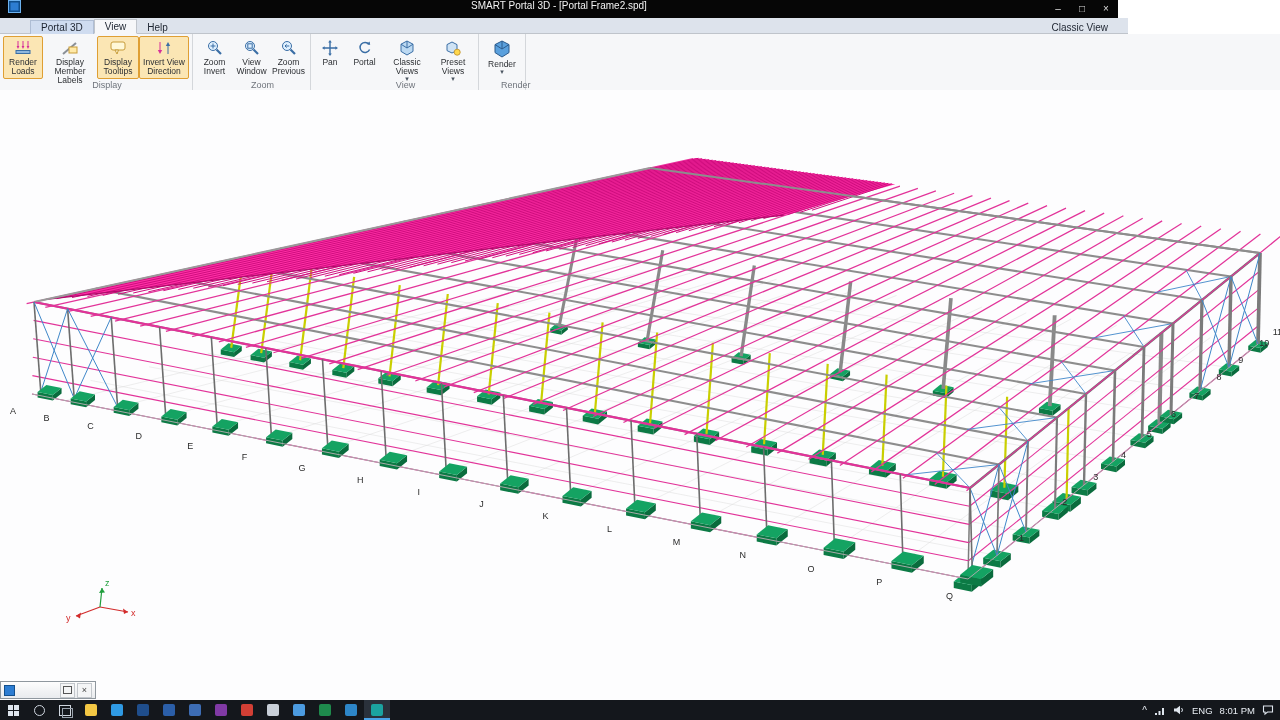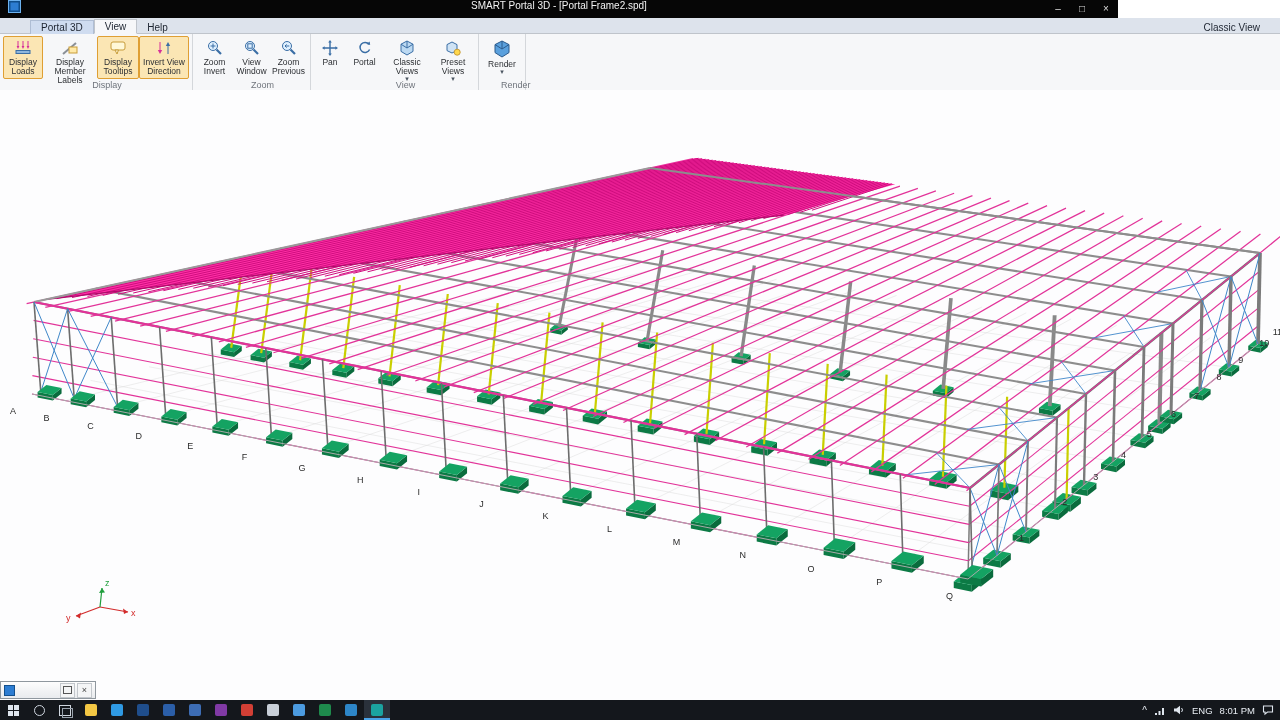--- a/index.html
+++ b/index.html
@@ -7,21 +7,21 @@
           font-family:"Liberation Sans",sans-serif;-webkit-font-smoothing:antialiased;}
   
   .titlebar{position:absolute;left:0;top:0;width:1118px;height:18px;background:#060606;color:#fff;
             display:flex;}
   .appicon{width:11px;height:11px;margin-left:8px;background:#2d7dd2;border:1px solid #6db2ef;
            box-shadow:inset 0 0 0 1.5px #0f4e8c;}
   .titletext{position:absolute;left:0;right:0;text-align:center;font-size:10px;color:#f2f2f2;}
   .winctl{margin-left:auto;display:flex;z-index:2;}
   .winctl span{width:24px;text-align:center;font-size:10px;color:#dcdcdc;cursor:default;line-height:18px;}
   
-  .tabrow{position:absolute;left:0;top:18px;width:1280px;height:15px;background:#dde3ec;
+  .tabrow{position:absolute;left:0;top:18px;width:1128px;height:15px;background:#dde3ec;
           border-bottom:1px solid #bfc4cb;display:flex;align-items:flex-end;}
   .tab{font-size:10px;color:#1d2430;padding:1px 10px 1px 10px;margin-bottom:-1px;cursor:default;}
   .tab.app{background:#cfdcf0;border:1px solid #aebdd4;border-bottom:none;margin-left:30px;}
   .tab.active{background:#f6f7f9;border:1px solid #bfc4cb;border-bottom:1px solid #f6f7f9;z-index:2;}
   .classic{margin-left:auto;font-size:10px;color:#1d2430;padding-right:20px;}
   
   .ribbon{position:absolute;left:0;top:34px;width:1280px;height:56px;background:#f6f7f9;
           border-bottom:1px solid #a9aeb5;display:flex;}
   .grp{position:relative;display:flex;align-items:flex-start;padding:2px 3px 12px 3px;
        border-right:1px solid #d4d7db;}
@@ -85,21 +85,21 @@
 
   <div class="ribbon">
 
     <div class="grp">
       <div class="rbtn pressed w34">
         <svg class="ic" viewBox="0 0 18 18">
             <path d="M4 2v5M9 2v5M14 2v5" stroke="#d6309a" fill="none"></path>
             <path d="M2.6 7l1.4 3 1.4-3zM7.6 7l1.4 3 1.4-3zM12.6 7l1.4 3 1.4-3z" fill="#d6309a"></path>
             <rect x="2" y="11.5" width="14" height="3" fill="#8fb7dd" stroke="#3a6ea5"></rect>
           </svg>
-        <span class="lbl">Display Loads</span>
+        <span class="lbl">Render Loads</span>
       </div>
       <div class="rbtn w50">
         <svg class="ic" viewBox="0 0 18 18">
             <line x1="2" y1="15" x2="15" y2="4" stroke="#8a8f96" stroke-width="2"></line>
             <rect x="8" y="8" width="8" height="6" fill="#ffe9a8" stroke="#c79c3a"></rect>
           </svg>
         <span class="lbl">Display Member Labels</span>
       </div>
       <div class="rbtn pressed w38">
         <svg class="ic" viewBox="0 0 18 18">

